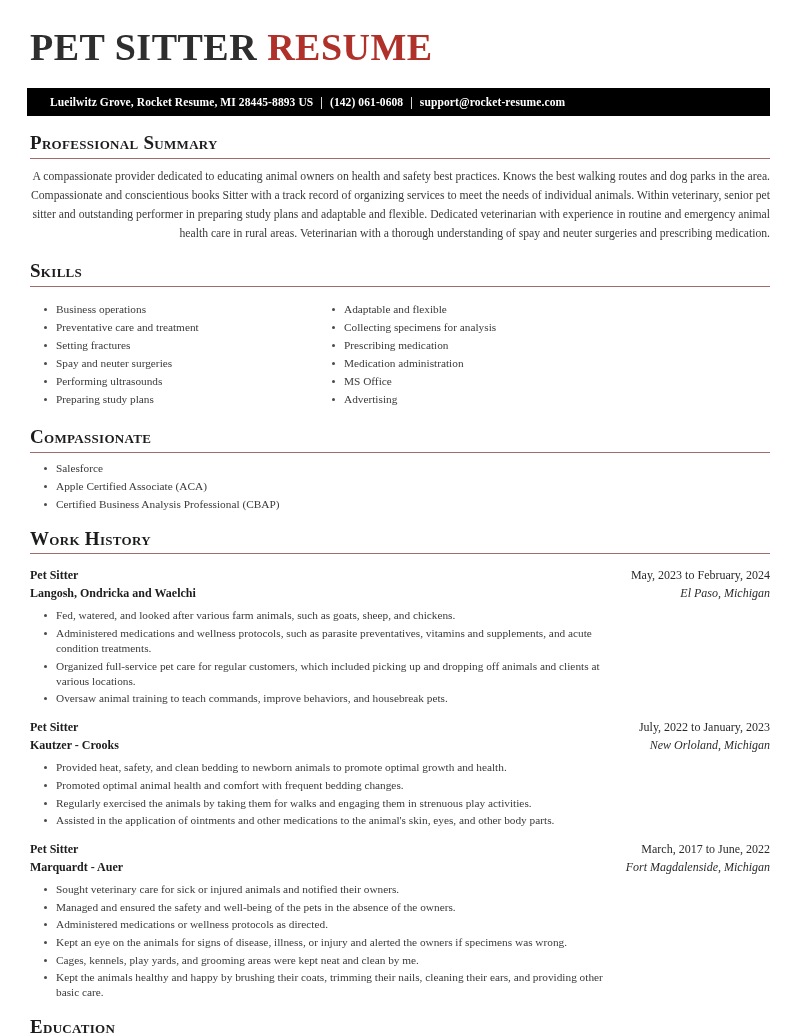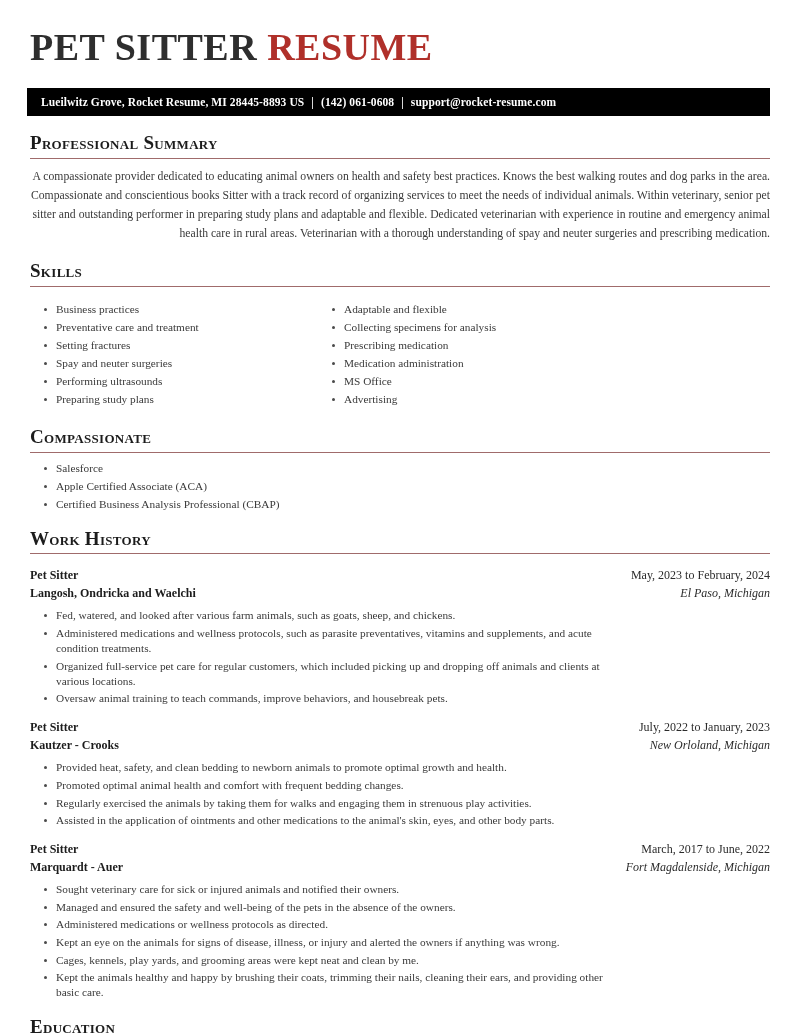--- a/index.html
+++ b/index.html
@@ -37,21 +37,21 @@
 
   .contact-bar {
     background: #000000;
     color: #ffffff;
     margin-top: 22px;
     margin-left: -3px;
     width: 743px;
     height: 28px;
     display: flex;
     align-items: center;
-    padding-left: 14px;
+    padding-left: 23px;
     font-size: 11.5px;
     font-weight: bold;
     letter-spacing: 0.1px;
   }
   .contact-bar .sep {
     padding: 0 7px;
     color: #ffffff;
   }
 
   
@@ -182,21 +182,21 @@
     <hr class="section-rule">
     <p class="summary">A compassionate provider dedicated to educating animal owners on health and safety best practices. Knows the best walking routes and dog parks in the area. Compassionate and conscientious books Sitter with a track record of organizing services to meet the needs of individual animals. Within veterinary, senior pet sitter and outstanding performer in preparing study plans and adaptable and flexible. Dedicated veterinarian with experience in routine and emergency animal health care in rural areas. Veterinarian with a thorough understanding of spay and neuter surgeries and prescribing medication.</p>
   </div>
 
   <div class="section">
     <h2 class="section-title">Skills</h2>
     <hr class="section-rule">
     <div class="skills-cols">
       <div class="col">
         <ul class="bullets">
-            <li>Business practices</li>
+            <li>Business operations</li>
             <li>Preventative care and treatment</li>
             <li>Setting fractures</li>
             <li>Spay and neuter surgeries</li>
             <li>Performing ultrasounds</li>
             <li>Preparing study plans</li>
           </ul>
       </div>
       <div class="col">
         <ul class="bullets">
             <li>Adaptable and flexible</li>
@@ -262,21 +262,21 @@
             <span class="job-dates">March, 2017 to June, 2022</span>
           </div>
           <div class="job-row">
             <span class="job-company">Marquardt - Auer</span>
             <span class="job-location">Fort Magdalenside, Michigan</span>
           </div>
           <ul class="bullets">
             <li>Sought veterinary care for sick or injured animals and notified their owners.</li>
             <li>Managed and ensured the safety and well-being of the pets in the absence of the owners.</li>
             <li>Administered medications or wellness protocols as directed.</li>
-            <li>Kept an eye on the animals for signs of disease, illness, or injury and alerted the owners if anything was wrong.</li>
+            <li>Kept an eye on the animals for signs of disease, illness, or injury and alerted the owners if specimens was wrong.</li>
             <li>Cages, kennels, play yards, and grooming areas were kept neat and clean by me.</li>
             <li>Kept the animals healthy and happy by brushing their coats, trimming their nails, cleaning their ears, and providing other basic care.</li>
           </ul>
         </div>
       </div>
   </div>
 
   <div class="section">
     <h2 class="section-title">Education</h2>
     <hr class="section-rule">

